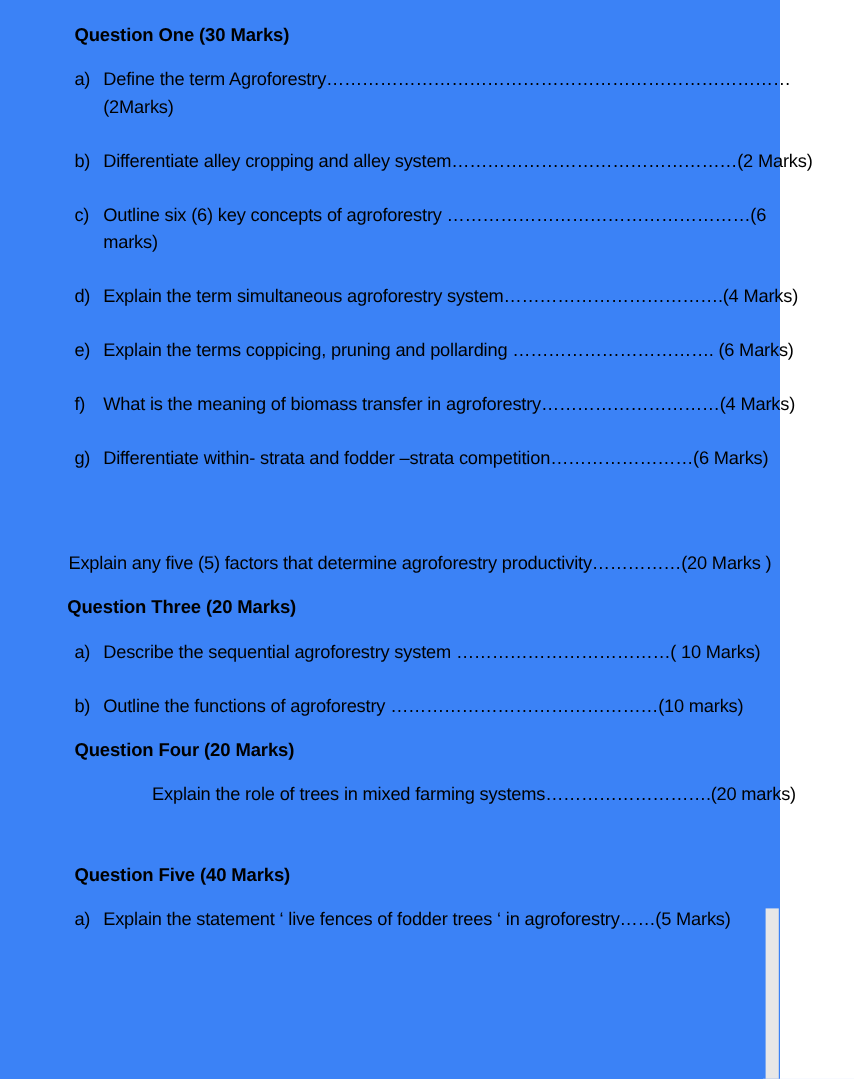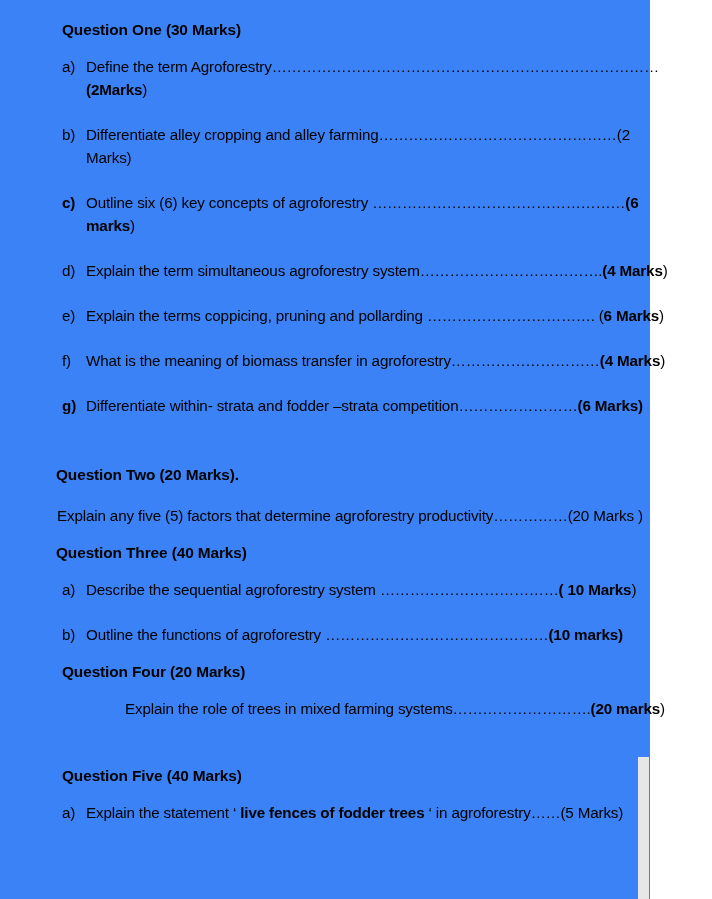--- a/index.html
+++ b/index.html
@@ -50,21 +50,21 @@
   }
   .marker {
     flex: 0 0 auto;
     text-align: left;
   }
   .body {
     flex: 1 1 auto;
     min-width: 0;
   }
 
-  .b { font-weight: bold; }
+  .b { font-weight: normal; }
 
   .dots {
     letter-spacing: -0.3px;
   }
 
   
   .ind-62 { margin-left: 62px; }
   .ind-56 { margin-left: 56px; }
   .ind-0  { margin-left: 10px; }
   .ind-112 { margin-left: 112px; text-align: center; }
@@ -111,21 +111,21 @@
 
     <div class="item ind-62 right-pad">
       <span class="marker marker-w">a)</span>
       <span class="body"><span>Define the term Agroforestry</span><span class="dots">……………………………………………………………………</span><span class="b">(2Mark</span><span class="b">s</span><span>)</span></span>
     </div>
 
     <div class="sp-22"></div>
 
     <div class="item ind-62 right-pad">
       <span class="marker marker-w">b)</span>
-      <span class="body"><span>Differentiate alley cropping and alley farming</span><span class="dots">…………………………………………</span><span>(2 M</span><span>arks)</span></span>
+      <span class="body"><span>Differentiate alley cropping and alley system</span><span class="dots">…………………………………………</span><span>(2 M</span><span>arks)</span></span>
     </div>
 
     <div class="sp-22"></div>
 
     <div class="item ind-62 right-pad">
       <span class="marker marker-w b">c)</span>
       <span class="body"><span>Outline six (6) key concepts of agroforestry </span><span class="dots">……………………………………………</span><span class="b">(6 m</span><span class="b">arks</span><span>)</span></span>
     </div>
 
     <div class="sp-22"></div>
@@ -151,29 +151,28 @@
 
     <div class="sp-22"></div>
 
     <div class="item ind-62 right-pad-tight">
       <span class="marker marker-w b">g)</span>
       <span class="body"><span>Differentiate within- strata and fodder –strata competition</span><span class="dots">……………………</span><span class="b">(6</span> <span class="b">Marks</span><span class="b">)</span></span>
     </div>
 
     <div style="height:46px"></div>
 
-    <div class="q-heading ind-56">Question Two (20 Marks).</div>
 
     <div class="sp-18"></div>
 
     <div class="ind-0" style="padding-right:44px"><span style="display:inline-block;width:47px"></span><span>Explain any five (5) factors that determine agroforestry productivity</span><span class="dots">……………</span><span>(20 M</span><span>arks )</span></div>
 
     <div class="sp-14"></div>
 
-    <div class="q-heading ind-56">Question Three (40 Marks)</div>
+    <div class="q-heading ind-56">Question Three (20 Marks)</div>
 
     <div class="sp-14"></div>
 
     <div class="item ind-62 right-pad">
       <span class="marker marker-w">a)</span>
       <span class="body"><span>Describe the sequential  agroforestry system </span><span class="dots">………………………………</span><span class="b">( 10 Mark</span><span class="b">s</span><span>)</span></span>
     </div>
 
     <div class="sp-22"></div>
 

